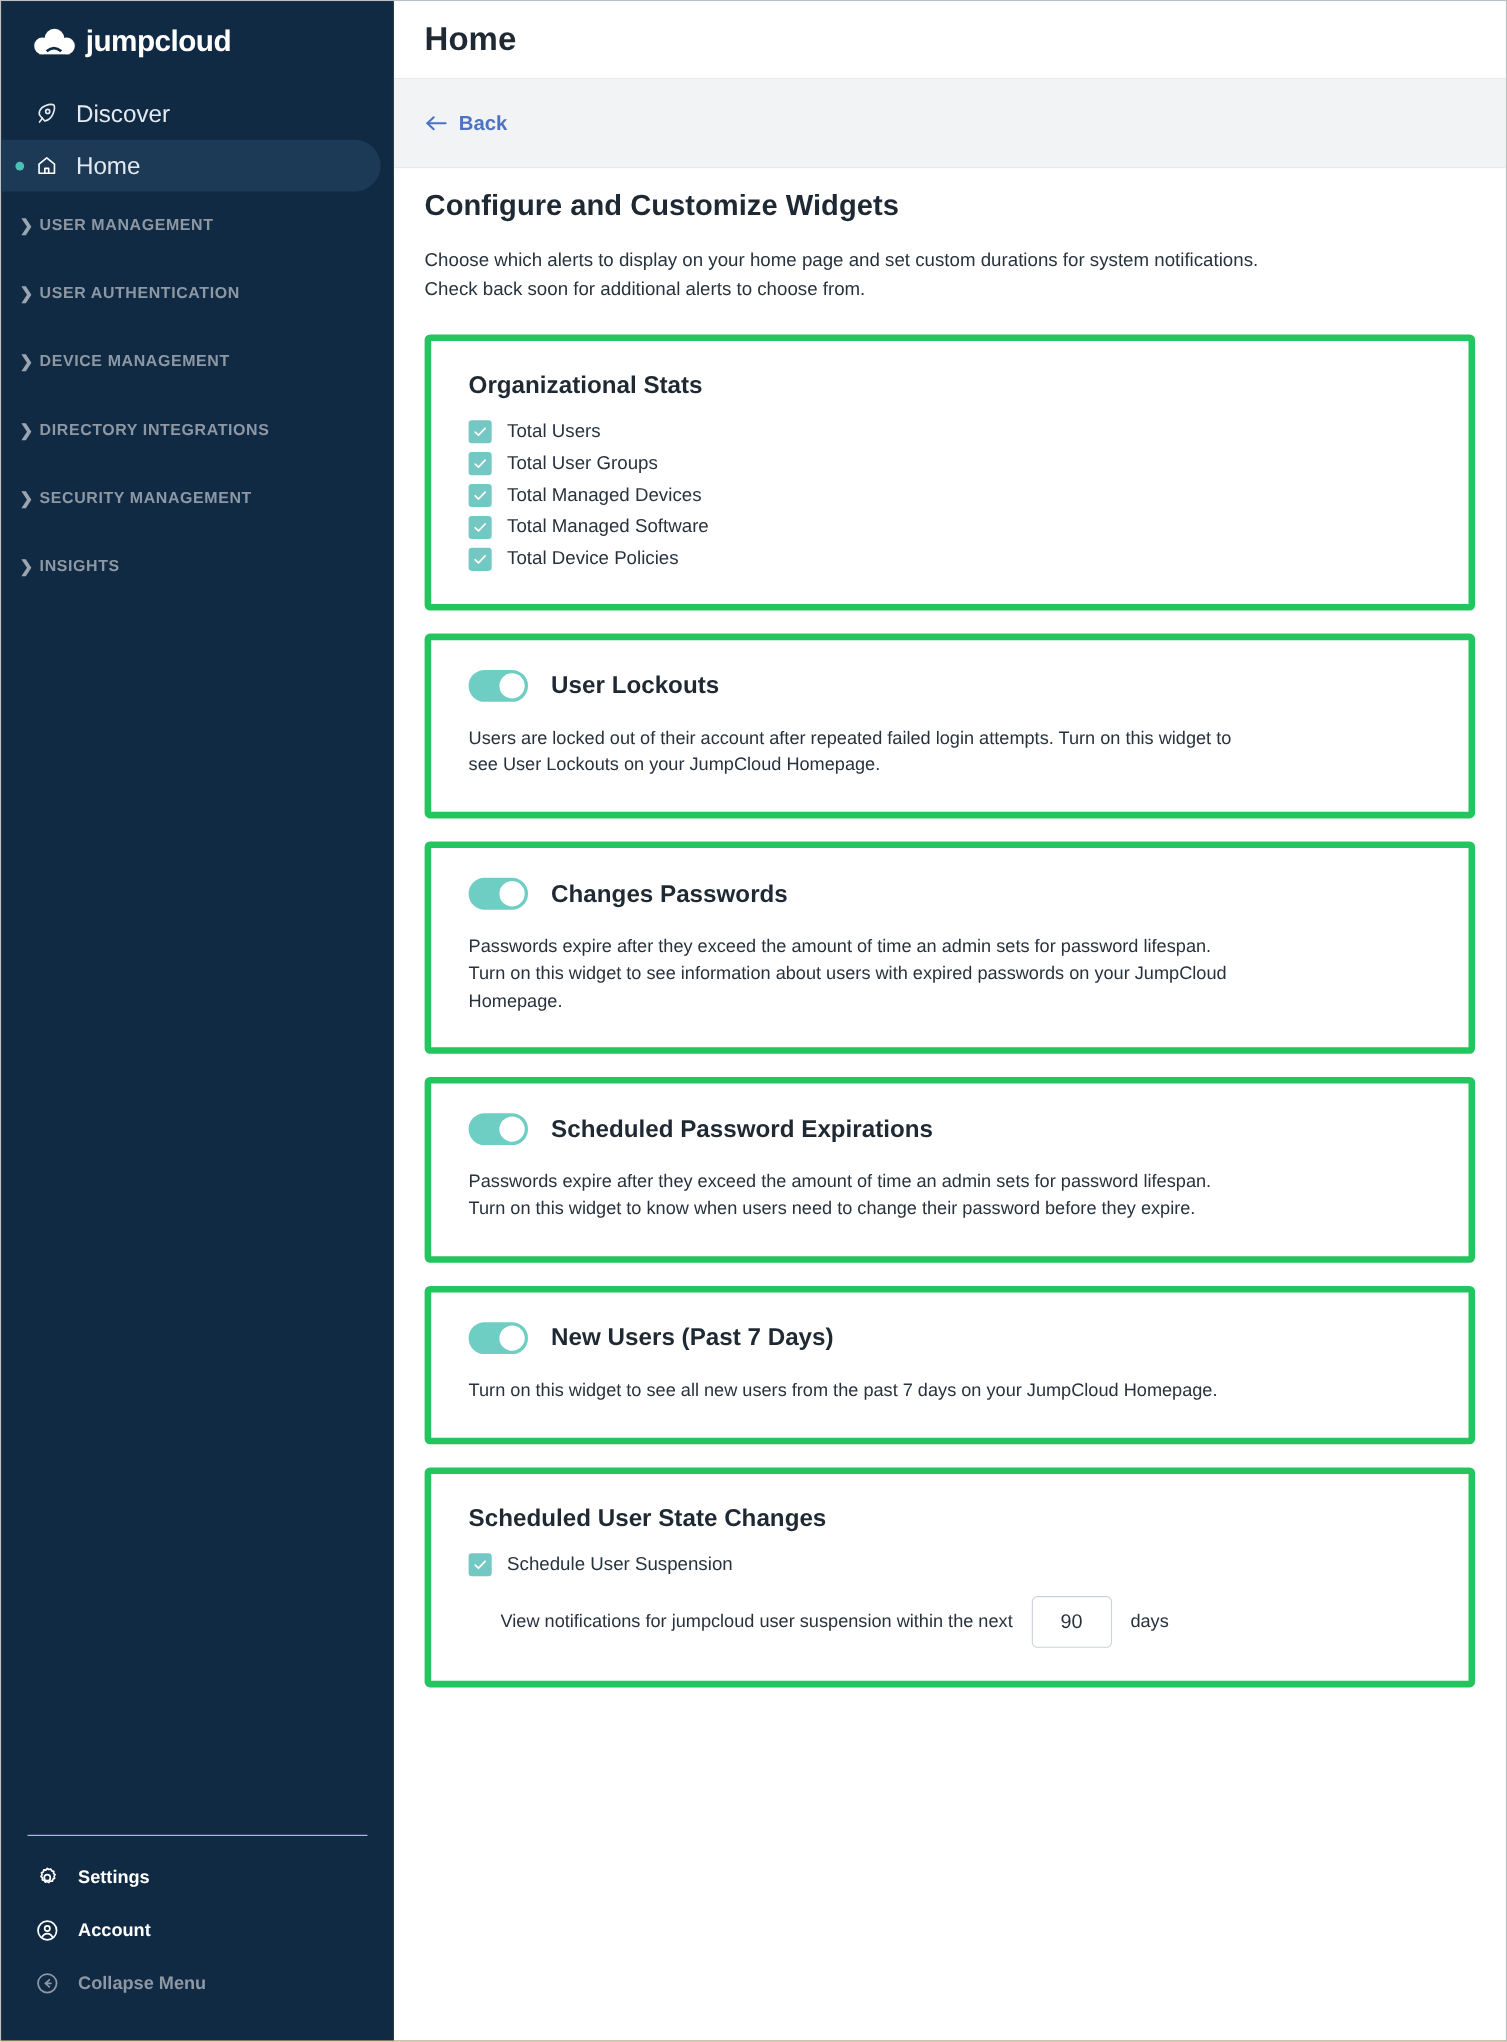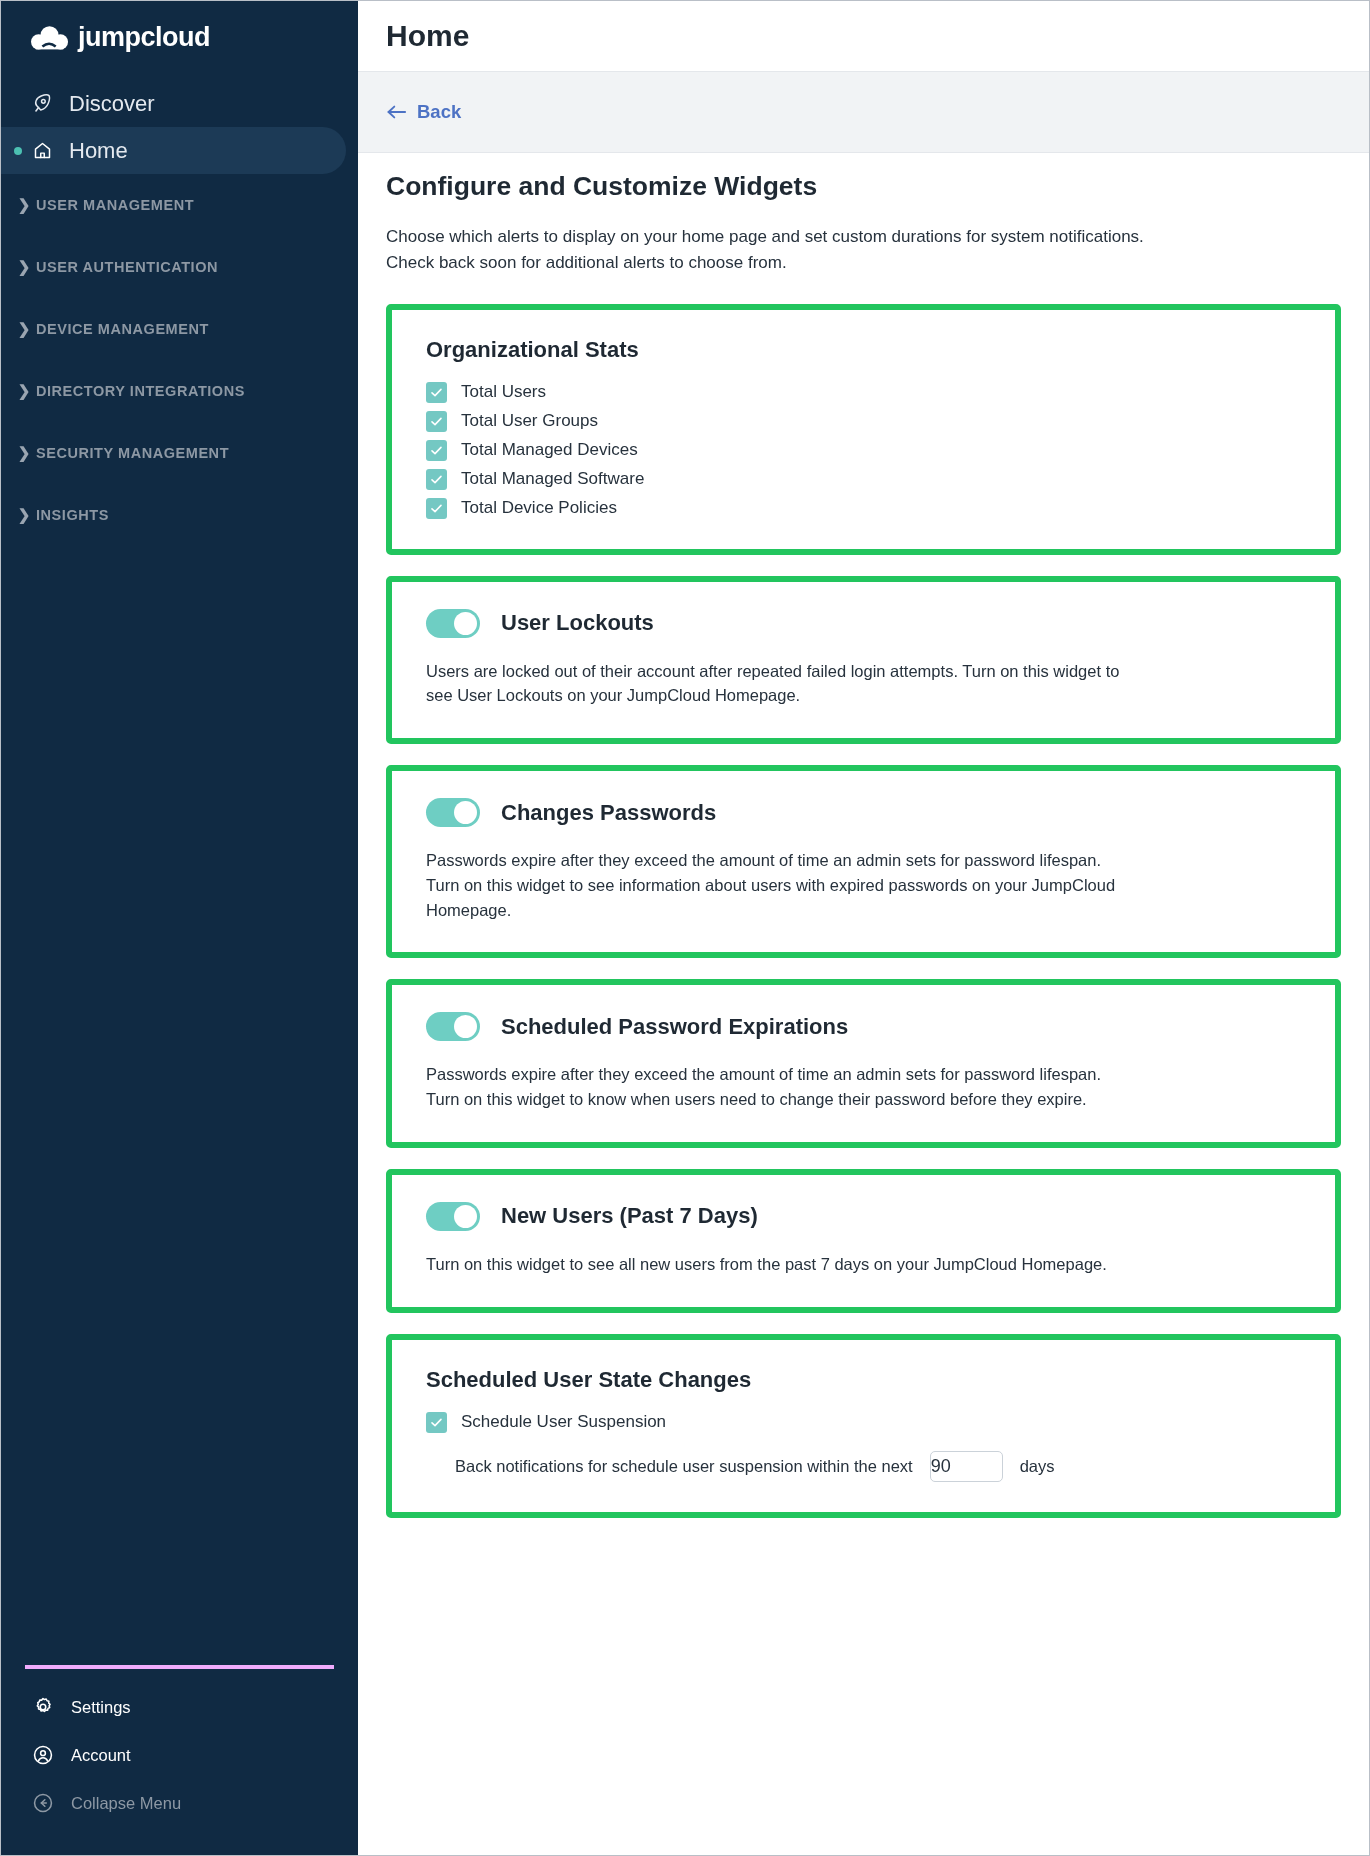--- a/index.html
+++ b/index.html
@@ -77,23 +77,24 @@
   }
   .nav-group .ng-label {
     color: #8d98a4;
     font-size: 14.5px;
     font-weight: bold;
     letter-spacing: 0.55px;
     margin-left: 3px;
   }
   .sidebar-spacer { flex: 1 1 auto; }
   .sidebar-footer {
-    border-top: 4px solid #f0abfc;
+    border-top: 1px solid #f0abfc;
     margin: 0 24px;
     padding: 14px 0 28px 0;
+    font-weight: bold;
   }
   .foot-item {
     display: flex; align-items: center;
     height: 48px;
     padding-left: 6px;
     color: #ffffff;
     font-size: 16.5px;
     cursor: pointer;
   }
   .foot-item .fi-icon {
@@ -203,26 +204,27 @@
     max-width: 700px;
   }
 
   .sched-sub {
     display: flex; align-items: center;
     margin-top: 18px;
     padding-left: 29px;
   }
   .sched-sub-label { font-size: 16.5px; color: #27323d; }
   .days-input {
-    width: 73px; height: 31px;
+    width: 73px; height: 47px;
     border: 1px solid #cbd2d9;
     border-radius: 5px;
     background: #ffffff;
     font-family: "Liberation Sans", sans-serif;
     font-size: 18px; color: #27323d;
+    text-align: center;
     margin: 0 17px;
     outline: none;
   }
   .days-unit { font-size: 16.5px; color: #27323d; }
 </style>
 </head>
 <body>
 
 <div id="app">
 
@@ -442,21 +444,21 @@
         <div class="card-title">Scheduled User State Changes</div>
         <div class="check-row">
           <span class="cbox">
             <svg viewBox="0 0 20 20" width="15" height="15" fill="none" stroke="#ffffff" stroke-width="2.1" stroke-linecap="round" stroke-linejoin="round">
                 <path d="M4 10.5 L8 14.2 L16 5.8"></path>
               </svg>
           </span>
           <span class="check-label">Schedule User Suspension</span>
         </div>
         <div class="sched-sub">
-          <span class="sched-sub-label">Back notifications for schedule user suspension within the next</span>
+          <span class="sched-sub-label">View notifications for jumpcloud user suspension within the next</span>
           <input class="days-input" type="text" value="90" style="">
           <span class="days-unit">days</span>
         </div>
       </div>
 
     </div>
   </section>
 </div>
 
 </body></html>

